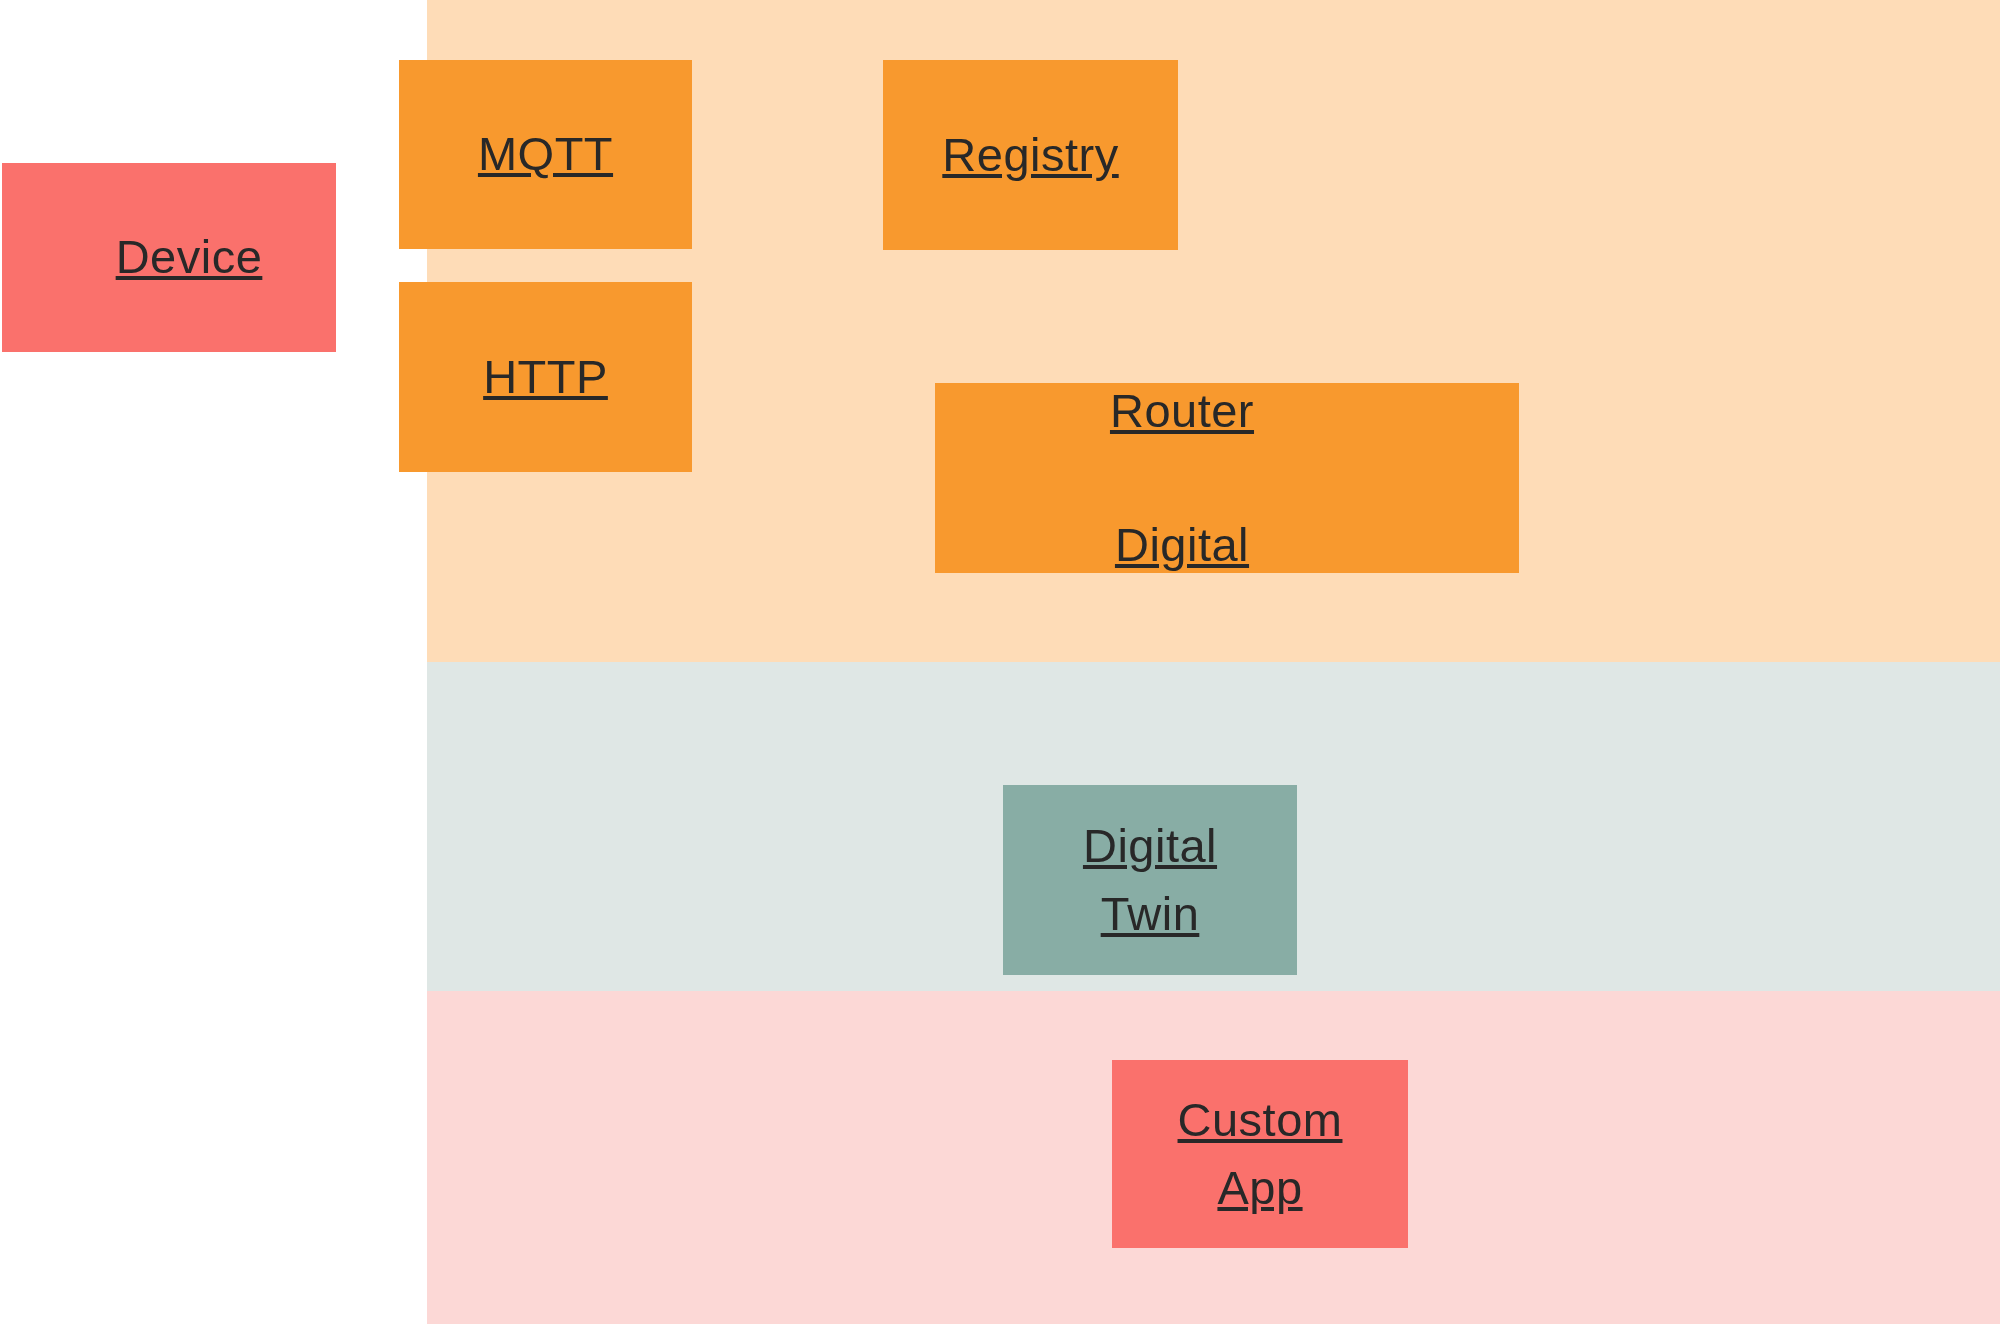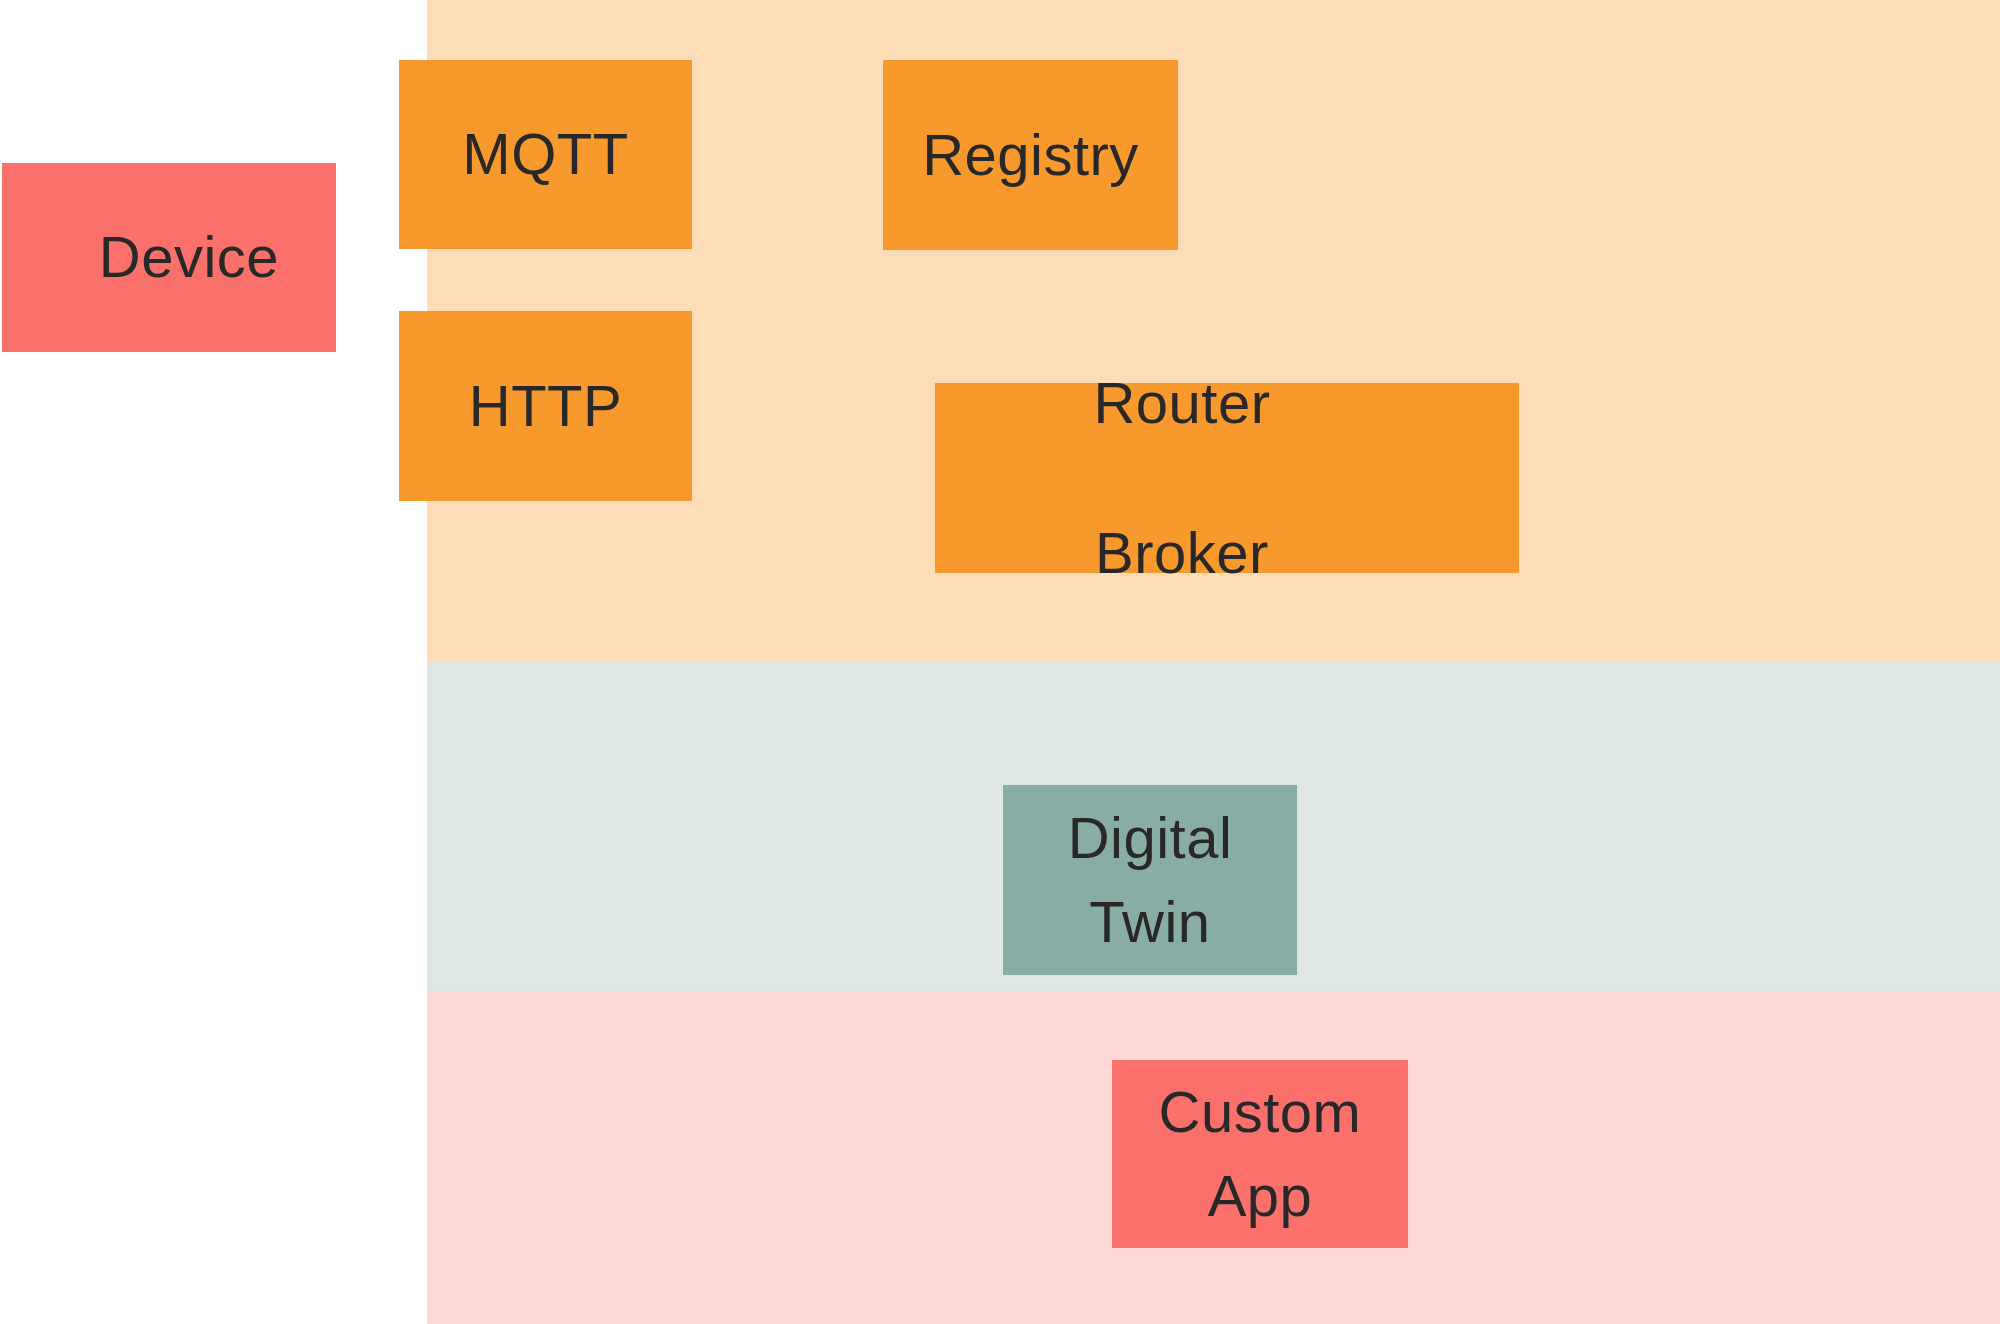--- a/index.html
+++ b/index.html
@@ -24,23 +24,24 @@
   .panel.top    { top: 0;     height: 662px; }
   .panel.middle { top: 662px; height: 329px; }
   .panel.bottom { top: 991px; height: 333px; }
 
   .box {
     position: absolute;
     display: flex;
     align-items: center;
     justify-content: center;
     text-align: center;
-    font-size: 58px;
+    font-size: 47px;
     line-height: 1.45;
     letter-spacing: 0.5px;
+    text-decoration: underline;
   }
   .box-device      { left: 2px;    top: 163px;  width: 294px; height: 189px; }
   .box-mqtt        { left: 399px;  top: 60px;   width: 293px; height: 189px; }
   .box-http        { left: 399px;  top: 282px;  width: 293px; height: 190px; }
   .box-registry    { left: 883px;  top: 60px;   width: 295px; height: 190px; }
   .box-routerbroker{ left: 935px;  top: 383px;  width: 584px; height: 190px;
                      gap: 66px; padding-right: 90px; box-sizing: border-box; }
   .box-digitaltwin { left: 1003px; top: 737px;  width: 294px; height: 190px; margin-top: 48px; }
   .box-customapp   { left: 1088px; top: 1060px; width: 296px; height: 188px; margin-left: 24px; }
 
@@ -56,31 +57,31 @@
   <div class="panel bottom" style="background-color: rgb(252, 216, 214);"></div>
 
   <div class="box box-device" style="background-color: rgb(250, 113, 108); padding-left: 40px;">
     <span>Device</span>
   </div>
 
   <div class="box box-mqtt" style="background-color: rgb(248, 153, 46);">
     <span>MQTT</span>
   </div>
 
-  <div class="box box-http" style="background-color: rgb(248, 153, 46); margin-top: 29px;">
+  <div class="box box-http" style="background-color: rgb(248, 153, 46);">
     <span>HTTP</span>
   </div>
 
   <div class="box box-registry" style="background-color: rgb(248, 153, 46);">
     <span>Registry</span>
   </div>
 
   <div class="box box-routerbroker" style="background-color: rgb(248, 153, 46); flex-direction: column;">
     <span>Router</span>
-    <span>Broker</span>
+    <span>Digital</span>
   </div>
 
   <div class="box box-digitaltwin" style="background-color: rgb(136, 173, 165);">
     <span class="wrap-label">Digital Twin</span>
   </div>
 
   <div class="box box-customapp" style="background-color: rgb(250, 113, 108);">
     <span class="wrap-label">Custom App</span>
   </div>
 

